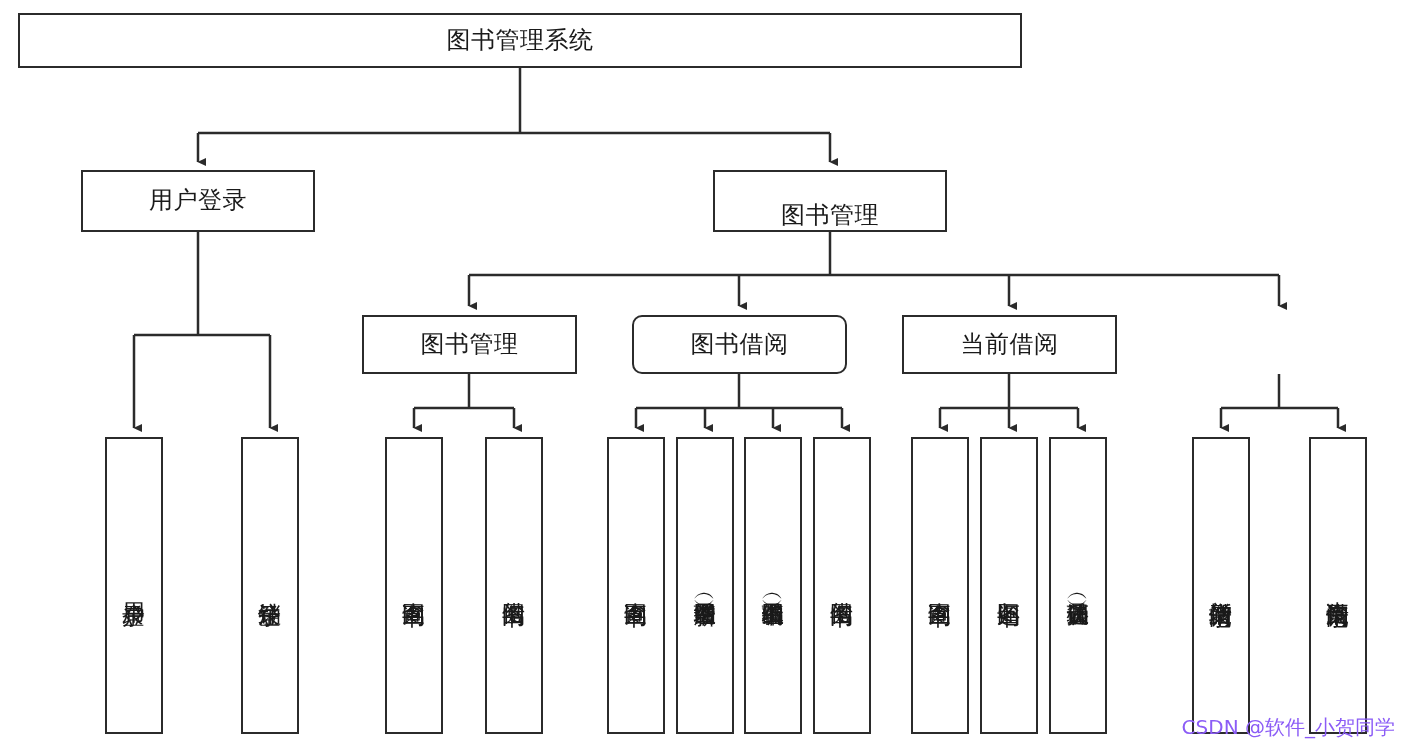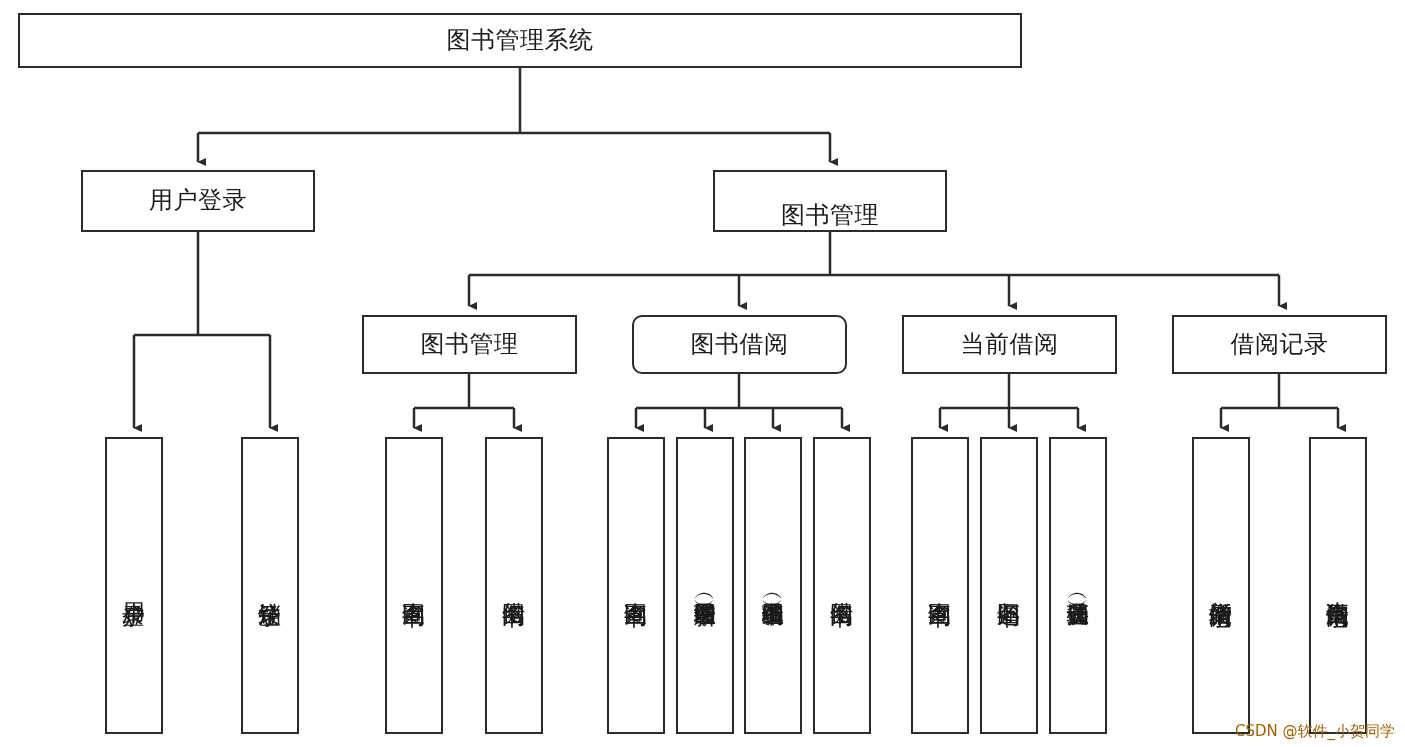--- a/index.html
+++ b/index.html
@@ -61,22 +61,22 @@
   }
   .leaf-box.tall-text .leaf-label {
     font-size: 22px;
     line-height: 1.16;
     letter-spacing: 0px;
   }
   #watermark {
     position: absolute;
     right: 10px;
     bottom: 6px;
-    font-size: 15px;
-    color: #a16207;
+    font-size: 20px;
+    color: #8b5cf6;
     white-space: nowrap;
     font-family: "DejaVu Sans", "Liberation Sans", sans-serif;
     pointer-events: none;
   }
 </style>
 </head>
 <body>
 
 <div id="canvas">
 
@@ -152,23 +152,20 @@
   </div>
 
   <div class="node-box" style="left:632px; top:315px; width:215px; height:59px;border-radius:10px;">
     <span class="node-label">图书借阅</span>
   </div>
 
   <div class="node-box" style="left:902px; top:315px; width:215px; height:59px;">
     <span class="node-label">当前借阅</span>
   </div>
 
-  <div class="node-box" style="left:1172px; top:315px; width:215px; height:59px;">
-    <span class="node-label">借阅记录</span>
-  </div>
 
   <div class="leaf-box" style="left:105px; top:437px; width:58px; height:297px;">
     <span class="leaf-label">用户登录</span>
   </div>
 
   <div class="leaf-box" style="left:241px; top:437px; width:58px; height:297px;">
     <span class="leaf-label">注销登录</span>
   </div>
 
   <div class="leaf-box" style="left:385px; top:437px; width:58px; height:297px;">

